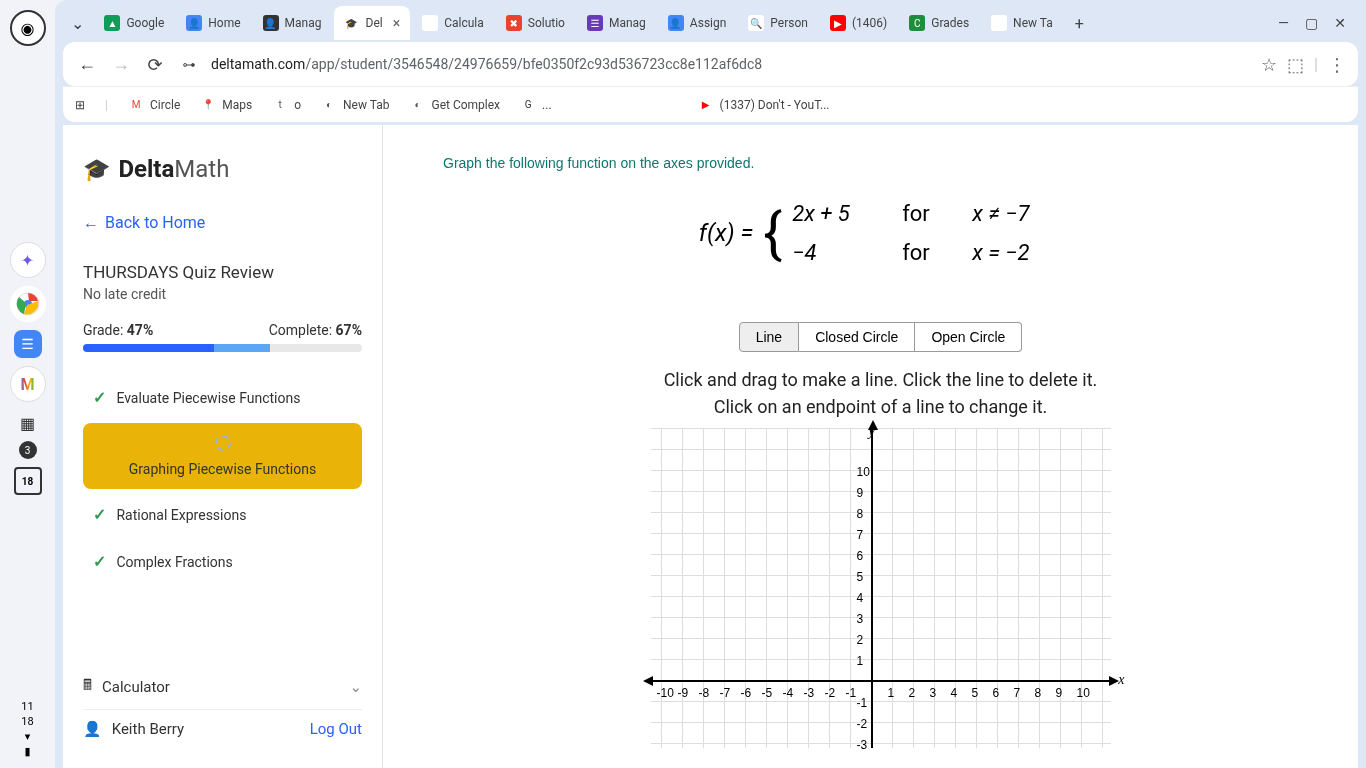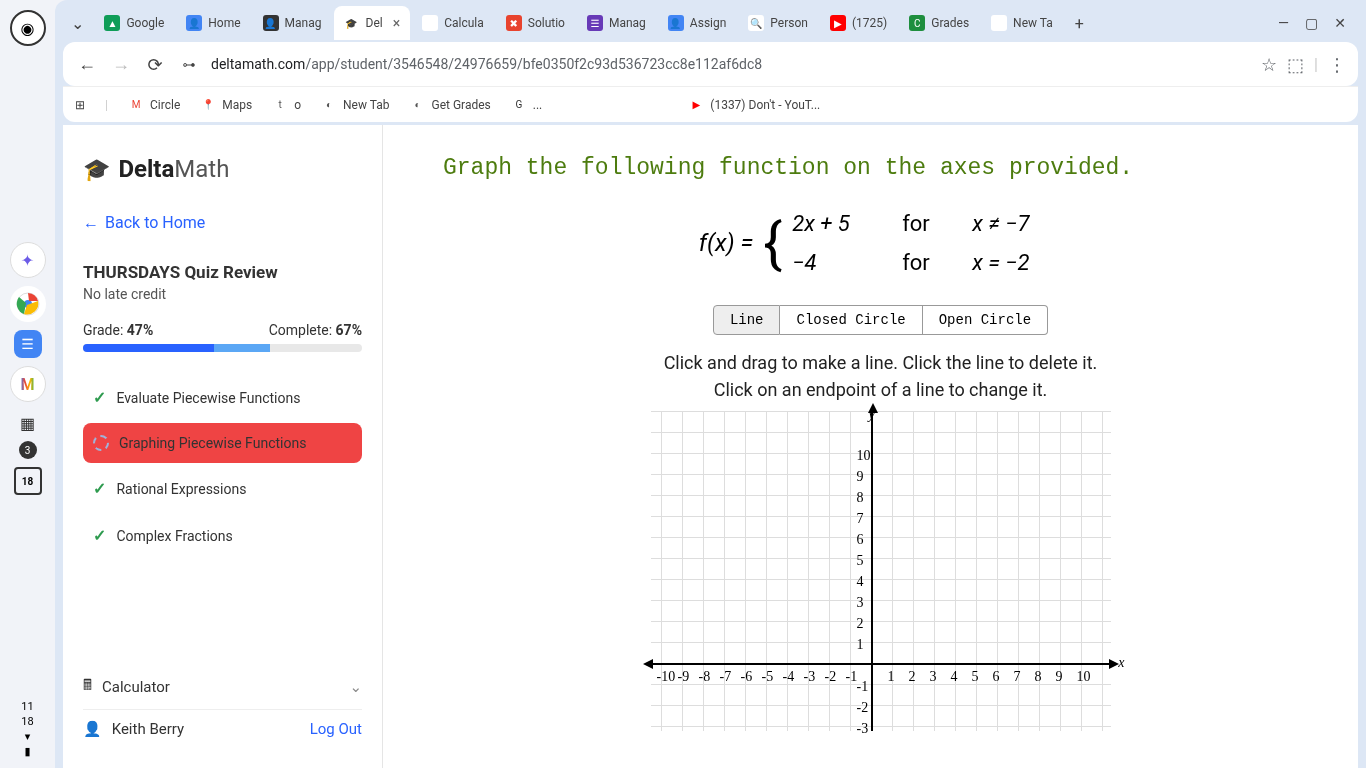--- a/index.html
+++ b/index.html
@@ -41,54 +41,54 @@
 
 .page { position: absolute; top: 125px; left: 8px; right: 8px; bottom: 0; background: #fff; overflow: hidden; }
 
 .sidebar { position: absolute; left: 0; top: 0; width: 320px; height: 100%; border-right: 1px solid #e5e5e5; padding: 30px 20px; }
 .logo { display: flex; align-items: center; gap: 8px; font-size: 24px; font-family: Georgia, serif; margin-bottom: 30px; }
 .logo .grad-cap { font-size: 22px; }
 .logo .bold { font-weight: bold; color: #222; }
 .logo .light { color: #555; }
 
 .back-link { color: #2962ff; font-size: 16px; display: flex; align-items: center; gap: 6px; margin-bottom: 30px; cursor: pointer; }
-.quiz-title { font-size: 17px; font-weight: bold; color: #333; margin-bottom: 4px; margin-top: 21px; }
+.quiz-title { font-size: 17px; font-weight: normal; color: #333; margin-bottom: 4px; margin-top: 21px; }
 .no-late { font-size: 14px; color: #555; margin-bottom: 20px; }
 .grade-row { display: flex; justify-content: space-between; font-size: 14px; color: #333; margin-bottom: 6px; }
 .grade-row b { font-weight: bold; }
 .progress-outer { height: 8px; background: #e8e8e8; border-radius: 4px; overflow: hidden; margin-bottom: 24px; position: relative; }
 .progress-inner1 { position: absolute; height: 100%; background: #2962ff; width: 47%; }
 .progress-inner2 { position: absolute; height: 100%; background: #5ba7f5; left: 47%; width: 20%; }
 
 .topic-list { display: flex; flex-direction: column; gap: 4px; }
 .topic { padding: 12px 10px; border-radius: 8px; display: flex; align-items: center; gap: 10px; font-size: 14px; color: #333; cursor: pointer; }
-.topic.active { background: #ef4444; }
+.topic.active { background: #eab308; flex-direction: column; }
 .check { color: #2e9b4f; font-size: 16px; font-weight: bold; }
 .dashed-circle { width: 16px; height: 16px; border: 2px dashed #a0b3d9; border-radius: 50%; display: inline-block; }
 
 .bottom-links { position: absolute; bottom: 20px; left: 20px; right: 20px; }
 .calc-row, .user-row { display: flex; align-items: center; gap: 10px; padding: 10px 0; font-size: 15px; color: #333; }
 .calc-row { border-bottom: 1px solid #eee; justify-content: space-between; }
 .user-row { justify-content: space-between; }
 .logout { color: #2962ff; cursor: pointer; }
 
 
 .main { position: absolute; left: 340px; top: 0; right: 0; height: 100%; padding: 30px 40px; overflow: hidden; }
-.prompt { font-size: 23px; font-family: Liberation Mono, monospace; color: #4d7c0f; margin-bottom: 30px; }
+.prompt { font-size: 14px; font-family: Liberation Sans, sans-serif; color: #0f766e; margin-bottom: 30px; }
 
 .fx-eq { display: flex; align-items: center; justify-content: center; gap: 10px; font-family: Georgia, serif; font-size: 24px; font-style: italic; margin-bottom: 30px; }
 .brace { font-size: 56px; font-style: normal; line-height: 0.8; }
 .cases { display: flex; flex-direction: column; gap: 14px; font-size: 22px; }
 .case { display: flex; gap: 30px; }
 .case .expr { min-width: 80px; }
 .case .for { min-width: 40px; font-style: normal; }
 .case .cond { min-width: 90px; }
 
 .tool-row { display: flex; justify-content: center; gap: 0; margin-bottom: 14px; }
-.tool-btn { padding: 6px 16px; border: 1px solid #999; font-size: 14px; font-family: Liberation Mono, monospace; background: #fff; cursor: pointer; }
+.tool-btn { padding: 6px 16px; border: 1px solid #999; font-size: 14px; font-family: Liberation Sans, sans-serif; background: #fff; cursor: pointer; margin-top: 27px; }
 .tool-btn:first-child { border-radius: 4px 0 0 4px; }
 .tool-btn:last-child { border-radius: 0 4px 4px 0; }
 .tool-btn.active { background: #eee; }
 .tool-btn + .tool-btn { border-left: none; }
 
 .hints { text-align: center; font-size: 18px; font-family: Georgia, serif; color: #222; line-height: 1.5; margin-bottom: 8px; }
 
 .graph-wrap { display: flex; justify-content: center; }
 .graph { position: relative; width: 460px; height: 320px; }
 .grid-bg { position: absolute; inset: 0; background-image:
@@ -96,21 +96,21 @@
   linear-gradient(to bottom, #ddd 1px, transparent 1px);
   background-size: 21px 21px; background-position: 10px 0;
 }
 .axis-x { position: absolute; top: 252px; left: 0; right: 0; height: 2px; background: #000; }
 .axis-y { position: absolute; left: 220px; top: 0; bottom: 0; width: 2px; background: #000; }
 .axis-x::after { content: ''; position: absolute; right: -8px; top: -4px; border-left: 10px solid #000; border-top: 5px solid transparent; border-bottom: 5px solid transparent; }
 .axis-x::before { content: ''; position: absolute; left: -8px; top: -4px; border-right: 10px solid #000; border-top: 5px solid transparent; border-bottom: 5px solid transparent; }
 .axis-y::before { content: ''; position: absolute; top: -8px; left: -3px; border-bottom: 10px solid #000; border-left: 5px solid transparent; border-right: 5px solid transparent; }
 .axis-label-x { position: absolute; right: -14px; top: 244px; font-style: italic; font-family: Georgia; font-size: 14px; }
 .axis-label-y { position: absolute; left: 218px; top: -4px; font-style: italic; font-family: Georgia; font-size: 14px; }
-.tick-label { position: absolute; font-size: 14px; font-family: Liberation Serif, serif; color: #000; }
+.tick-label { position: absolute; font-size: 12px; font-family: Liberation Sans, sans-serif; color: #000; }
 </style>
 </head>
 <body>
 
 <div class="os-sidebar">
   <div class="os-icon circle-dark">◉</div>
   <div style="height:180px"></div>
   <div class="os-icon sparkle">✦</div>
   <div class="os-icon chrome">
       <svg width="24" height="24" viewBox="0 0 24 24">
@@ -172,21 +172,21 @@
         <div class="tab">
           <span class="tab-favicon" style="background:#4285f4">👤</span>
           <span>Assign</span>
         </div>
         <div class="tab">
           <span class="tab-favicon" style="background:#fff">🔍</span>
           <span>Person</span>
         </div>
         <div class="tab">
           <span class="tab-favicon" style="background:#ff0000">▶</span>
-          <span>(1725)</span>
+          <span>(1406)</span>
         </div>
         <div class="tab">
           <span class="tab-favicon" style="background:#1e8e3e">C</span>
           <span>Grades</span>
         </div>
         <div class="tab">
           <span class="tab-favicon" style="background:#fff">◐</span>
           <span>New Ta</span>
         </div>
       </div>
@@ -227,21 +227,21 @@
         <span class="bm">
           <span class="bm-icon" style="color:#555">t</span>
           <span>o</span>
         </span>
         <span class="bm">
           <span class="bm-icon" style="color:#555">◐</span>
           <span>New Tab</span>
         </span>
         <span class="bm">
           <span class="bm-icon" style="color:#555">◐</span>
-          <span>Get Grades</span>
+          <span>Get Complex</span>
         </span>
         <span class="bm">
           <span class="bm-icon" style="color:#333">G</span>
           <span>...</span>
         </span>
         <span class="bm">
           <span style="width:120px;display:inline-block"></span>
           <span class="bm-icon" style="color:#ff0000">▶</span>
           <span>(1337) Don't - YouT...</span>
         </span>

